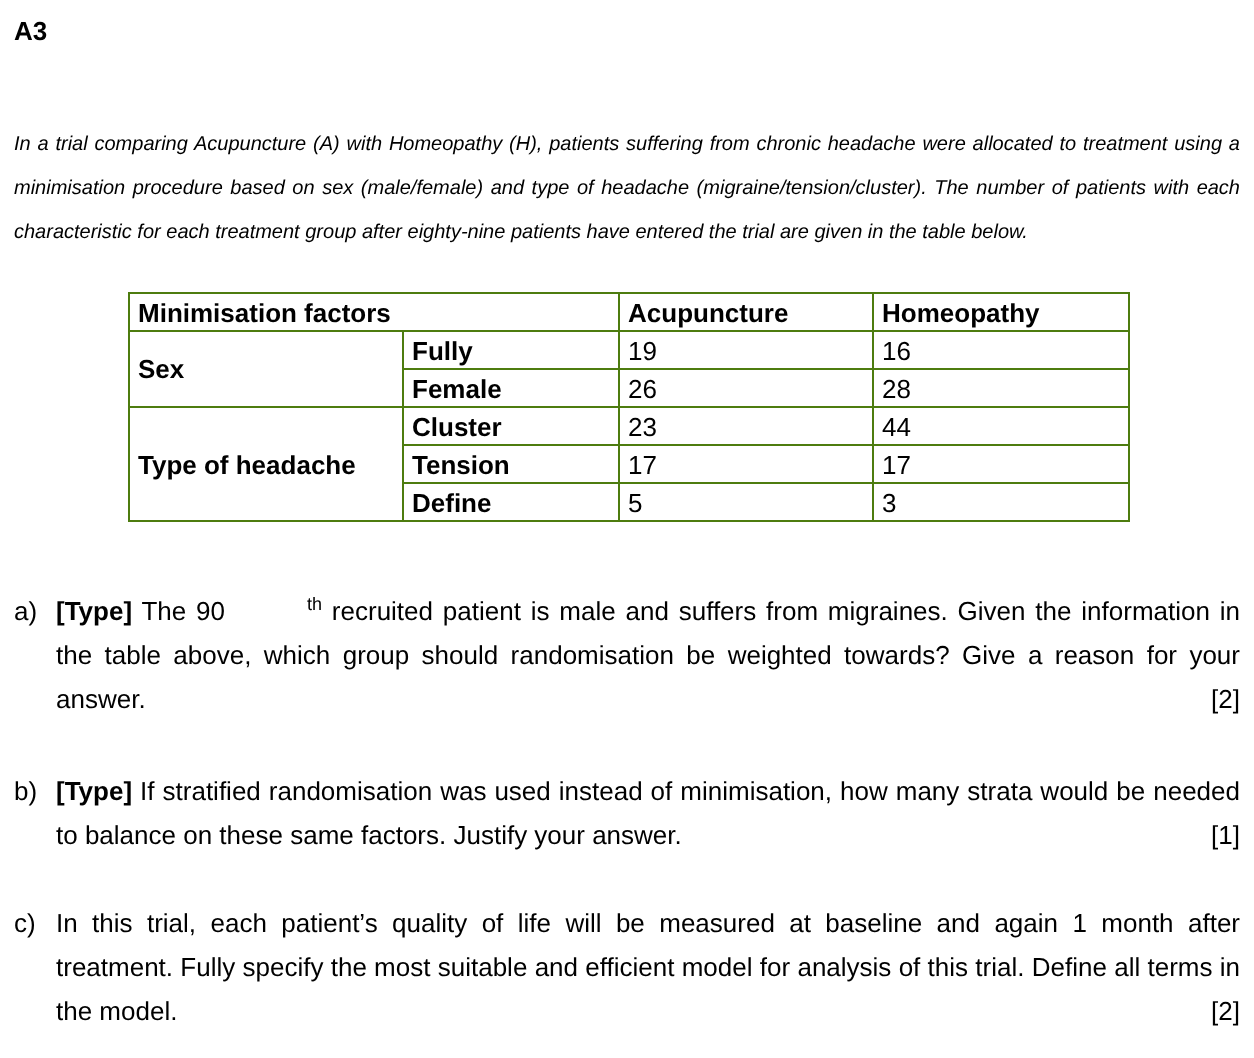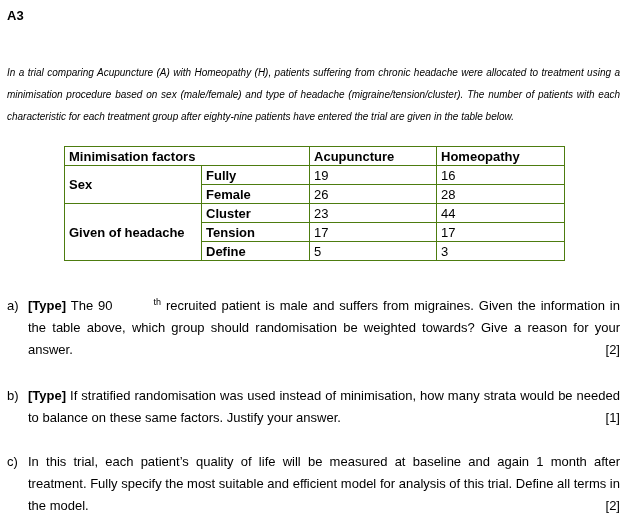--- a/index.html
+++ b/index.html
@@ -98,21 +98,21 @@
         <td class="b">Fully</td>
         <td>19</td>
         <td>16</td>
       </tr>
       <tr>
         <td class="b">Female</td>
         <td>26</td>
         <td>28</td>
       </tr>
       <tr>
-        <td class="b" rowspan="3">Given of headache</td>
+        <td class="b" rowspan="3">Type of headache</td>
         <td class="b">Cluster</td>
         <td>23</td>
         <td>44</td>
       </tr>
       <tr>
         <td class="b">Tension</td>
         <td>17</td>
         <td>17</td>
       </tr>
       <tr>

